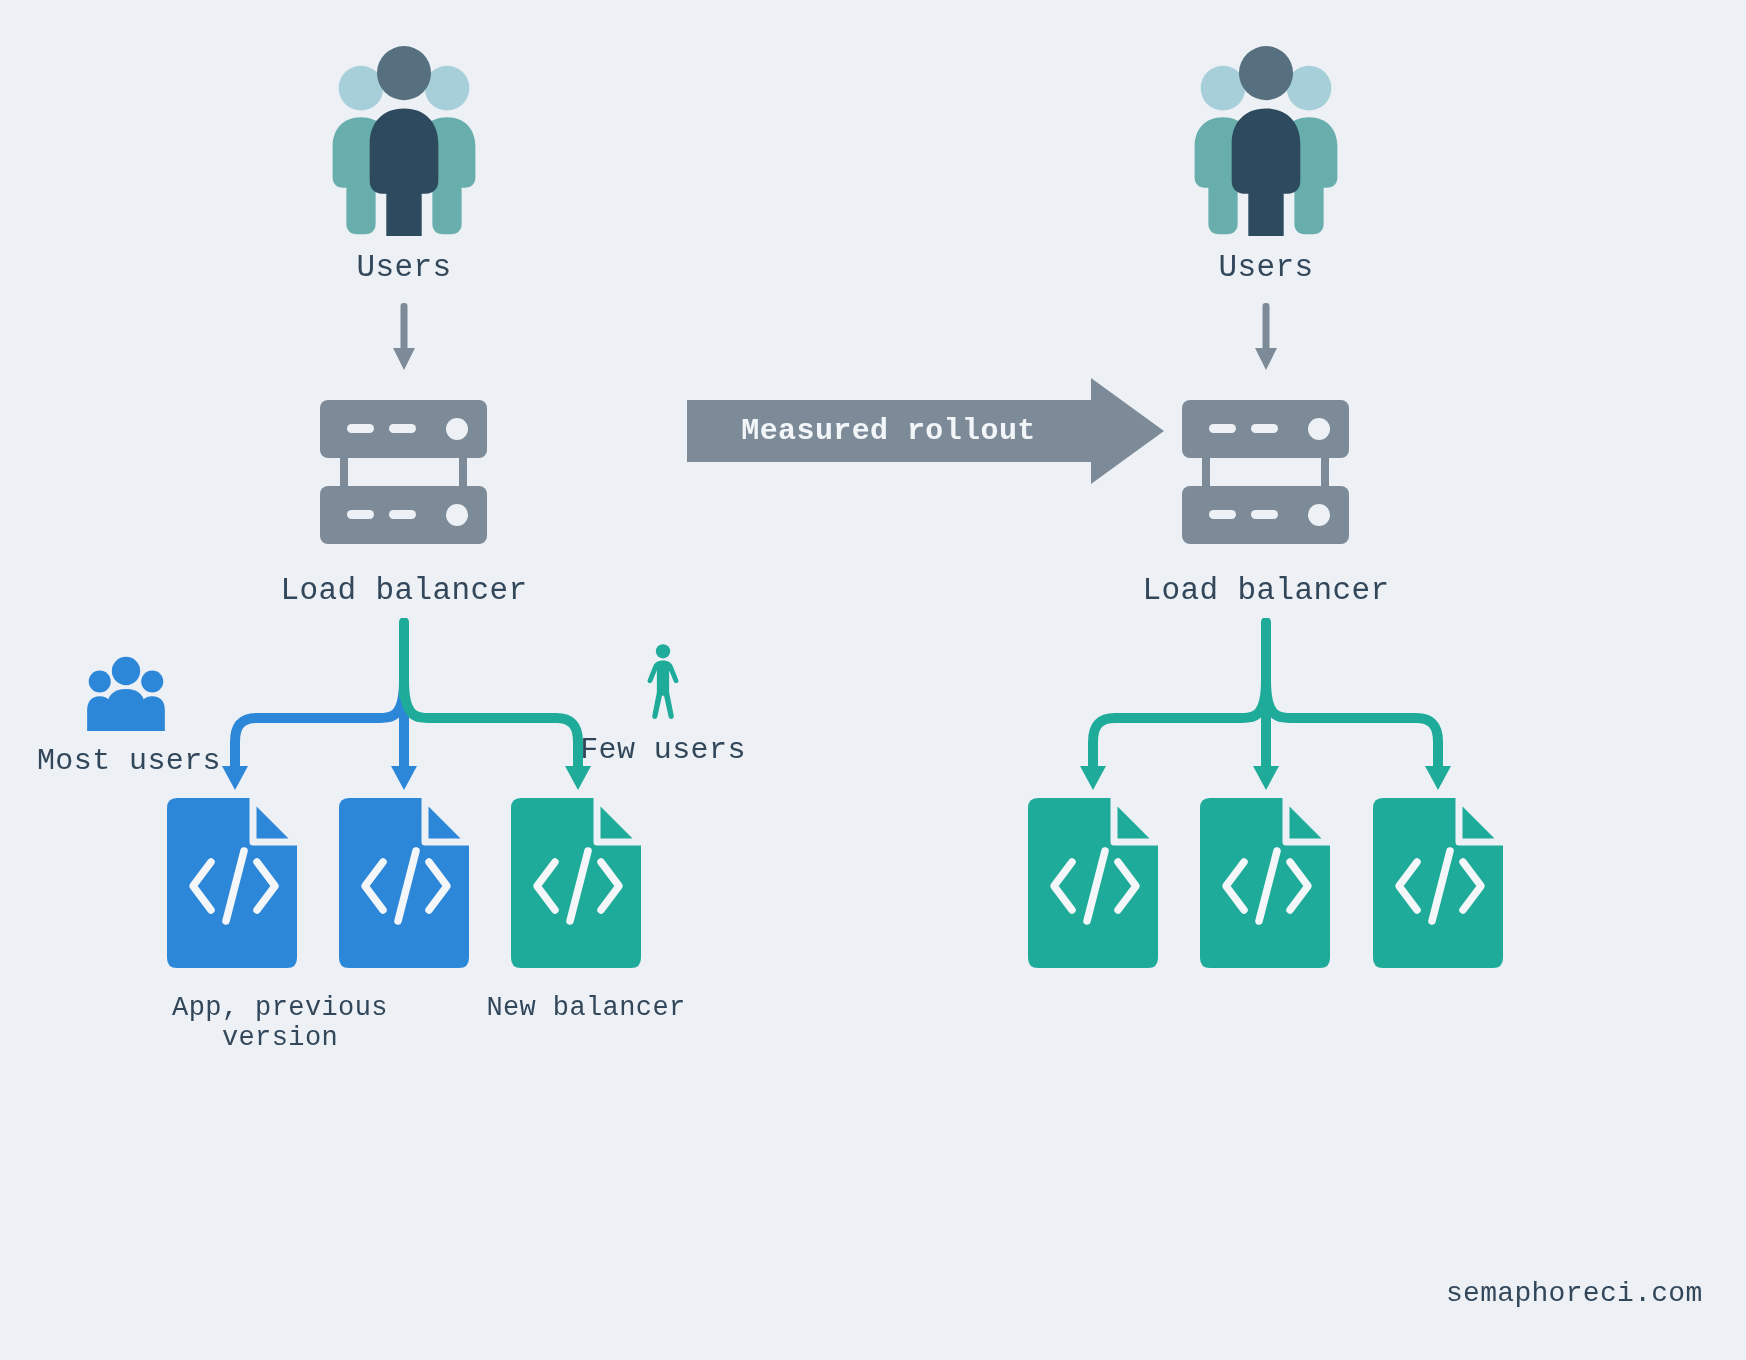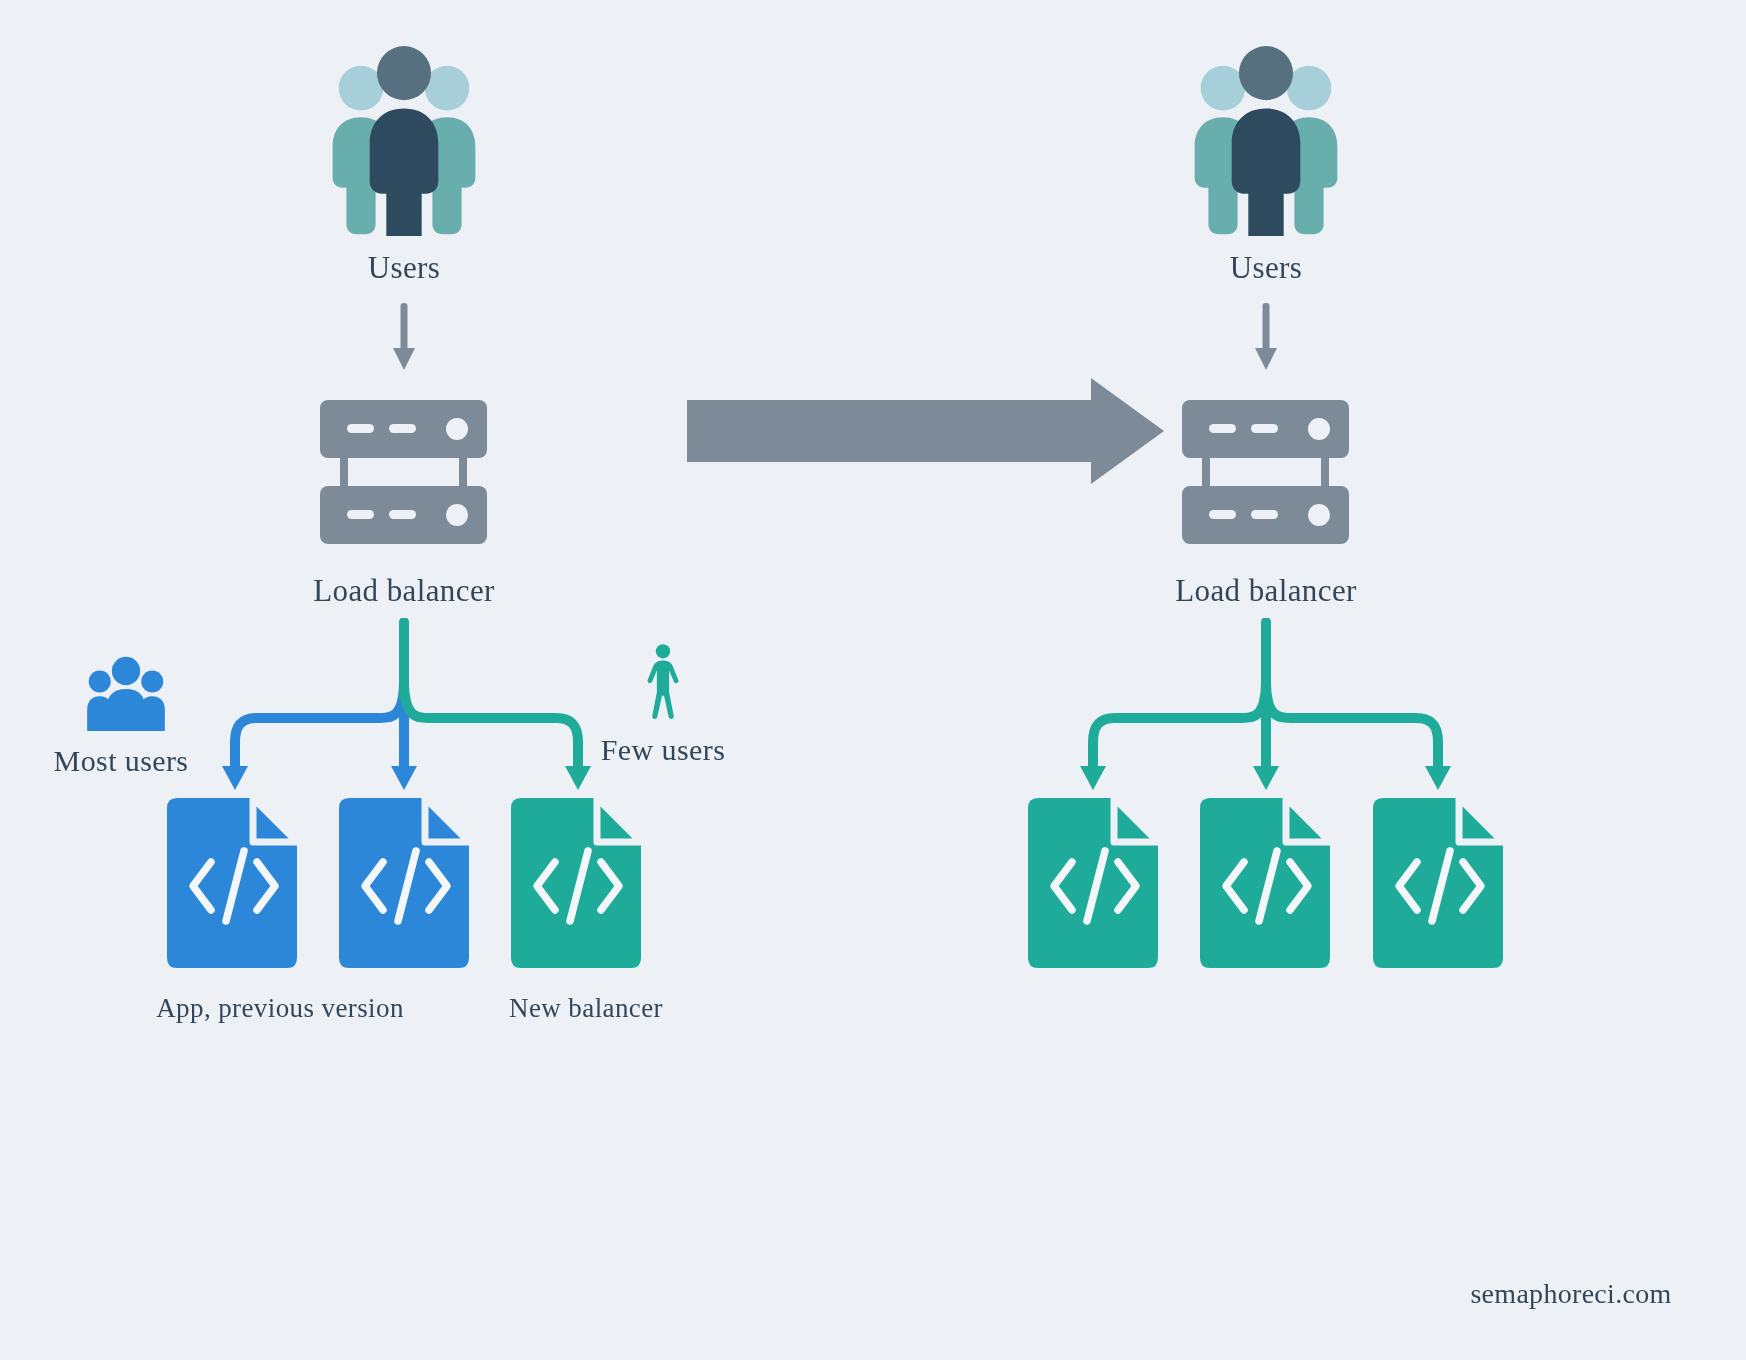--- a/index.html
+++ b/index.html
@@ -1,31 +1,31 @@
 <!DOCTYPE html>
 <html><head>
 <meta charset="utf-8">
 <style>
   html,body{margin:0;padding:0;background:#edf1f5;}
   .canvas{
     position:relative;width:1746px;height:1360px;background:#edf1f5;
-    font-family:Liberation Serif, serif;overflow:hidden;
+    font-family:Liberation Mono, monospace;overflow:hidden;
   }
   .abs{position:absolute;}
   .lbl{position:absolute;color:#33475b;font-weight:500;text-align:center;letter-spacing:.4px;}
 
   
   .l-users-icon{left:322px;top:44px;}
   .l-users-lbl{left:304px;top:250px;width:200px;font-size:31px;}
   .l-arrow-down{left:393px;top:303px;}
   .l-lb-icon{left:320px;top:400px;}
   .l-lb-lbl{left:254px;top:573px;width:300px;font-size:31px;}
   .l-branches{left:160px;top:618px;}
   .most-icon{left:84px;top:652px;}
-  .most-lbl{left:21px;top:744px;width:200px;font-size:30px;}
+  .most-lbl{left:21px;top:744px;width:200px;font-size:30px;text-align:right;}
   .few-icon{left:640px;top:642px;}
   .few-lbl{left:563px;top:733px;width:200px;font-size:30px;}
   .doc{top:798px;}
   .doc1{left:167px;} .doc2{left:339px;} .doc3{left:511px;}
   .doc4{left:1028px;} .doc5{left:1200px;} .doc6{left:1373px;}
   .app-prev-lbl{left:130px;top:993px;width:300px;font-size:27px;}
   .new-ver-lbl{left:436px;top:993px;width:300px;font-size:27px;}
 
   
   .rollout-arrow{left:687px;top:368px;}
@@ -143,20 +143,21 @@
   <svg class="abs doc doc3 doc-teal" width="130" height="170">
       <use href="#codefile"></use>
     </svg>
   <div class="lbl app-prev-lbl">App, previous version</div>
   <div class="lbl new-ver-lbl">New balancer</div>
 
   <svg class="abs rollout-arrow" width="480" height="118" viewBox="0 0 480 118">
     <rect class="fill-gray" x="0" y="32" width="404" height="62"></rect>
     <polygon class="fill-gray" points="404,10 477,63 404,116"></polygon>
   </svg>
+  <div class="lbl rollout-lbl">Measured rollout</div>
 
   <svg class="abs r-users-icon" width="164" height="192" viewBox="0 0 164 192">
     <use href="#person" x="0" y="20" width="78" height="172" style="--head:#a6cfda;--body:#68aeac"></use>
     <use href="#person" x="86" y="20" width="78" height="172" style="--head:#a6cfda;--body:#68aeac"></use>
     <use href="#person" x="35" y="0" width="94" height="208" style="--head:#56707f;--body:#2e4a5e"></use>
   </svg>
   <div class="lbl r-users-lbl">Users</div>
 
   <svg class="abs r-arrow-down" width="22" height="68">
       <use href="#downarrow"></use>

